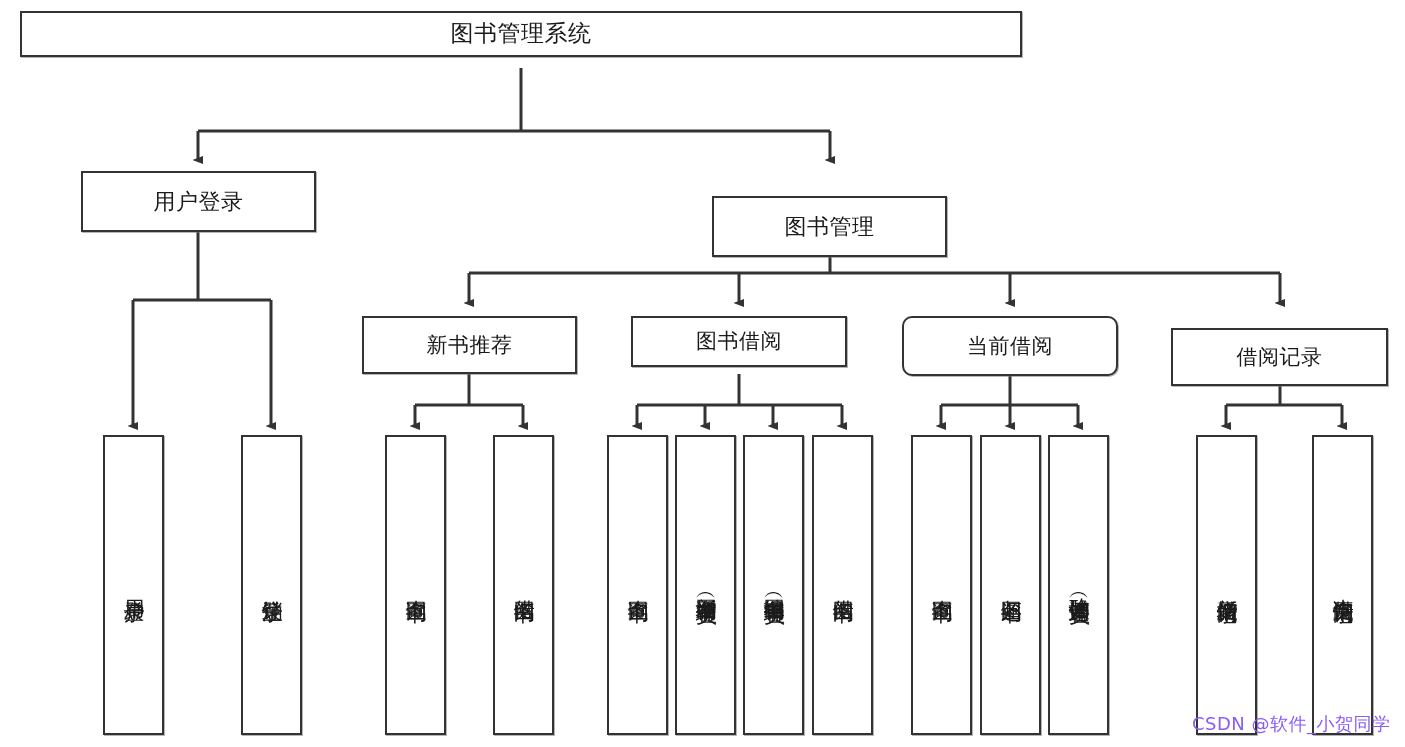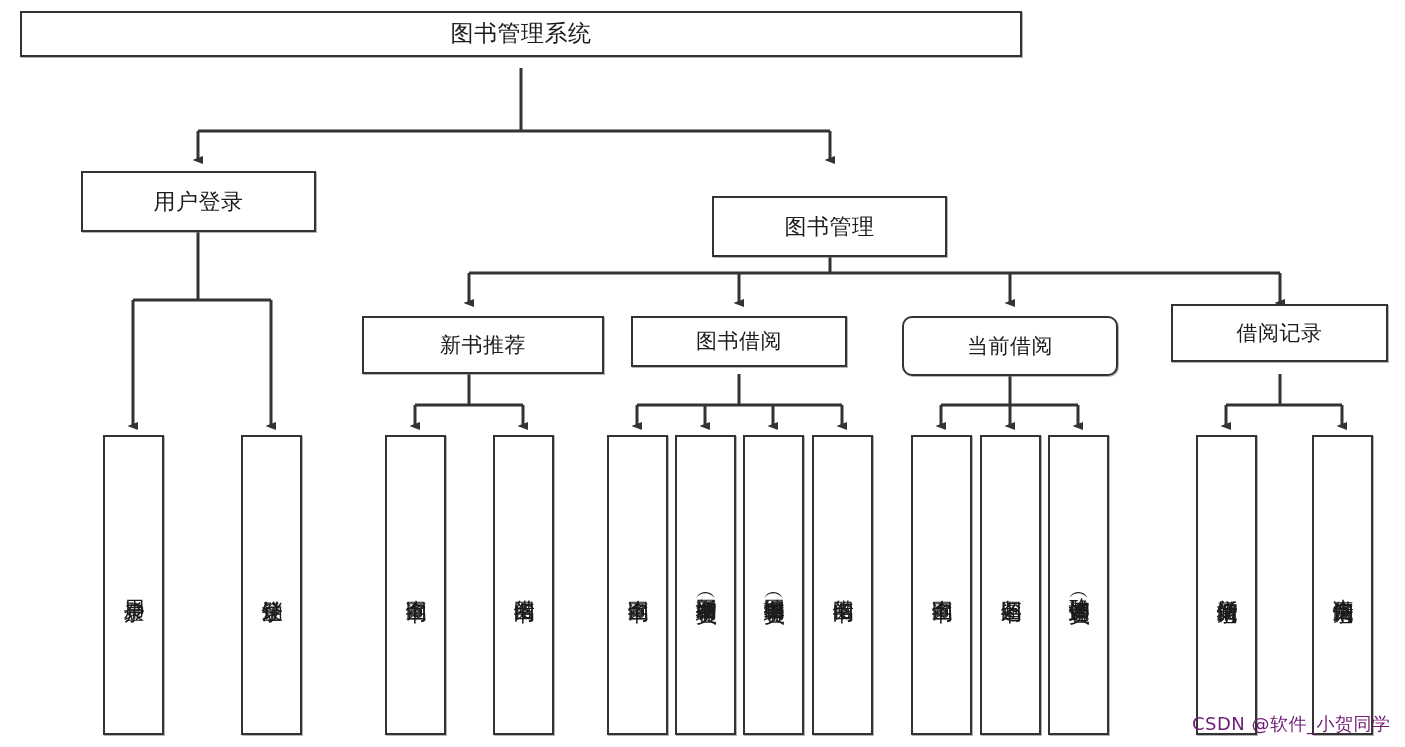--- a/index.html
+++ b/index.html
@@ -56,21 +56,21 @@
     writing-mode: vertical-rl;
     text-orientation: upright;
     font-size: 21px;
     line-height: 1.32;
     letter-spacing: 1px;
     white-space: nowrap;
     max-height: 100%;
   }
   .watermark {
     position: absolute;
-    color: #701a75;
+    color: #8b5cf6;
     font-size: 18px;
     letter-spacing: 0.5px;
     white-space: nowrap;
     user-select: none;
   }
 </style>
 </head>
 <body>
 
 <div id="canvas">
@@ -129,30 +129,30 @@
     <span class="label">图书管理系统</span>
   </div>
 
   <div class="node level2" style="left:81px; top:171px; width:235px; height:61px;">
     <span class="label">用户登录</span>
   </div>
   <div class="node level2" style="left:712px; top:171px; width:235px; height:61px;margin-top:25px;">
     <span class="label">图书管理</span>
   </div>
 
-  <div class="node level3" style="left:362px; top:316px; width:242px; height:58px;">
+  <div class="node level3" style="left:362px; top:316px; width:215px; height:58px;">
     <span class="label">新书推荐</span>
   </div>
   <div class="node level3" style="left:631px; top:316px; width:216px; height:51px;">
     <span class="label">图书借阅</span>
   </div>
   <div class="node level3" style="left:902px; top:316px; width:216px; height:60px;border-radius:10px;">
     <span class="label">当前借阅</span>
   </div>
-  <div class="node level3" style="left:1171px; top:304px; width:217px; height:58px;">
+  <div class="node level3" style="left:1171px; top:328px; width:217px; height:58px;">
     <span class="label">借阅记录</span>
   </div>
 
   <div class="node leaf" style="left:103px; top:435px; width:61px; height:300px;">
     <span class="label">用户登录</span>
   </div>
   <div class="node leaf" style="left:241px; top:435px; width:61px; height:300px;">
     <span class="label">注销登录</span>
   </div>
 

